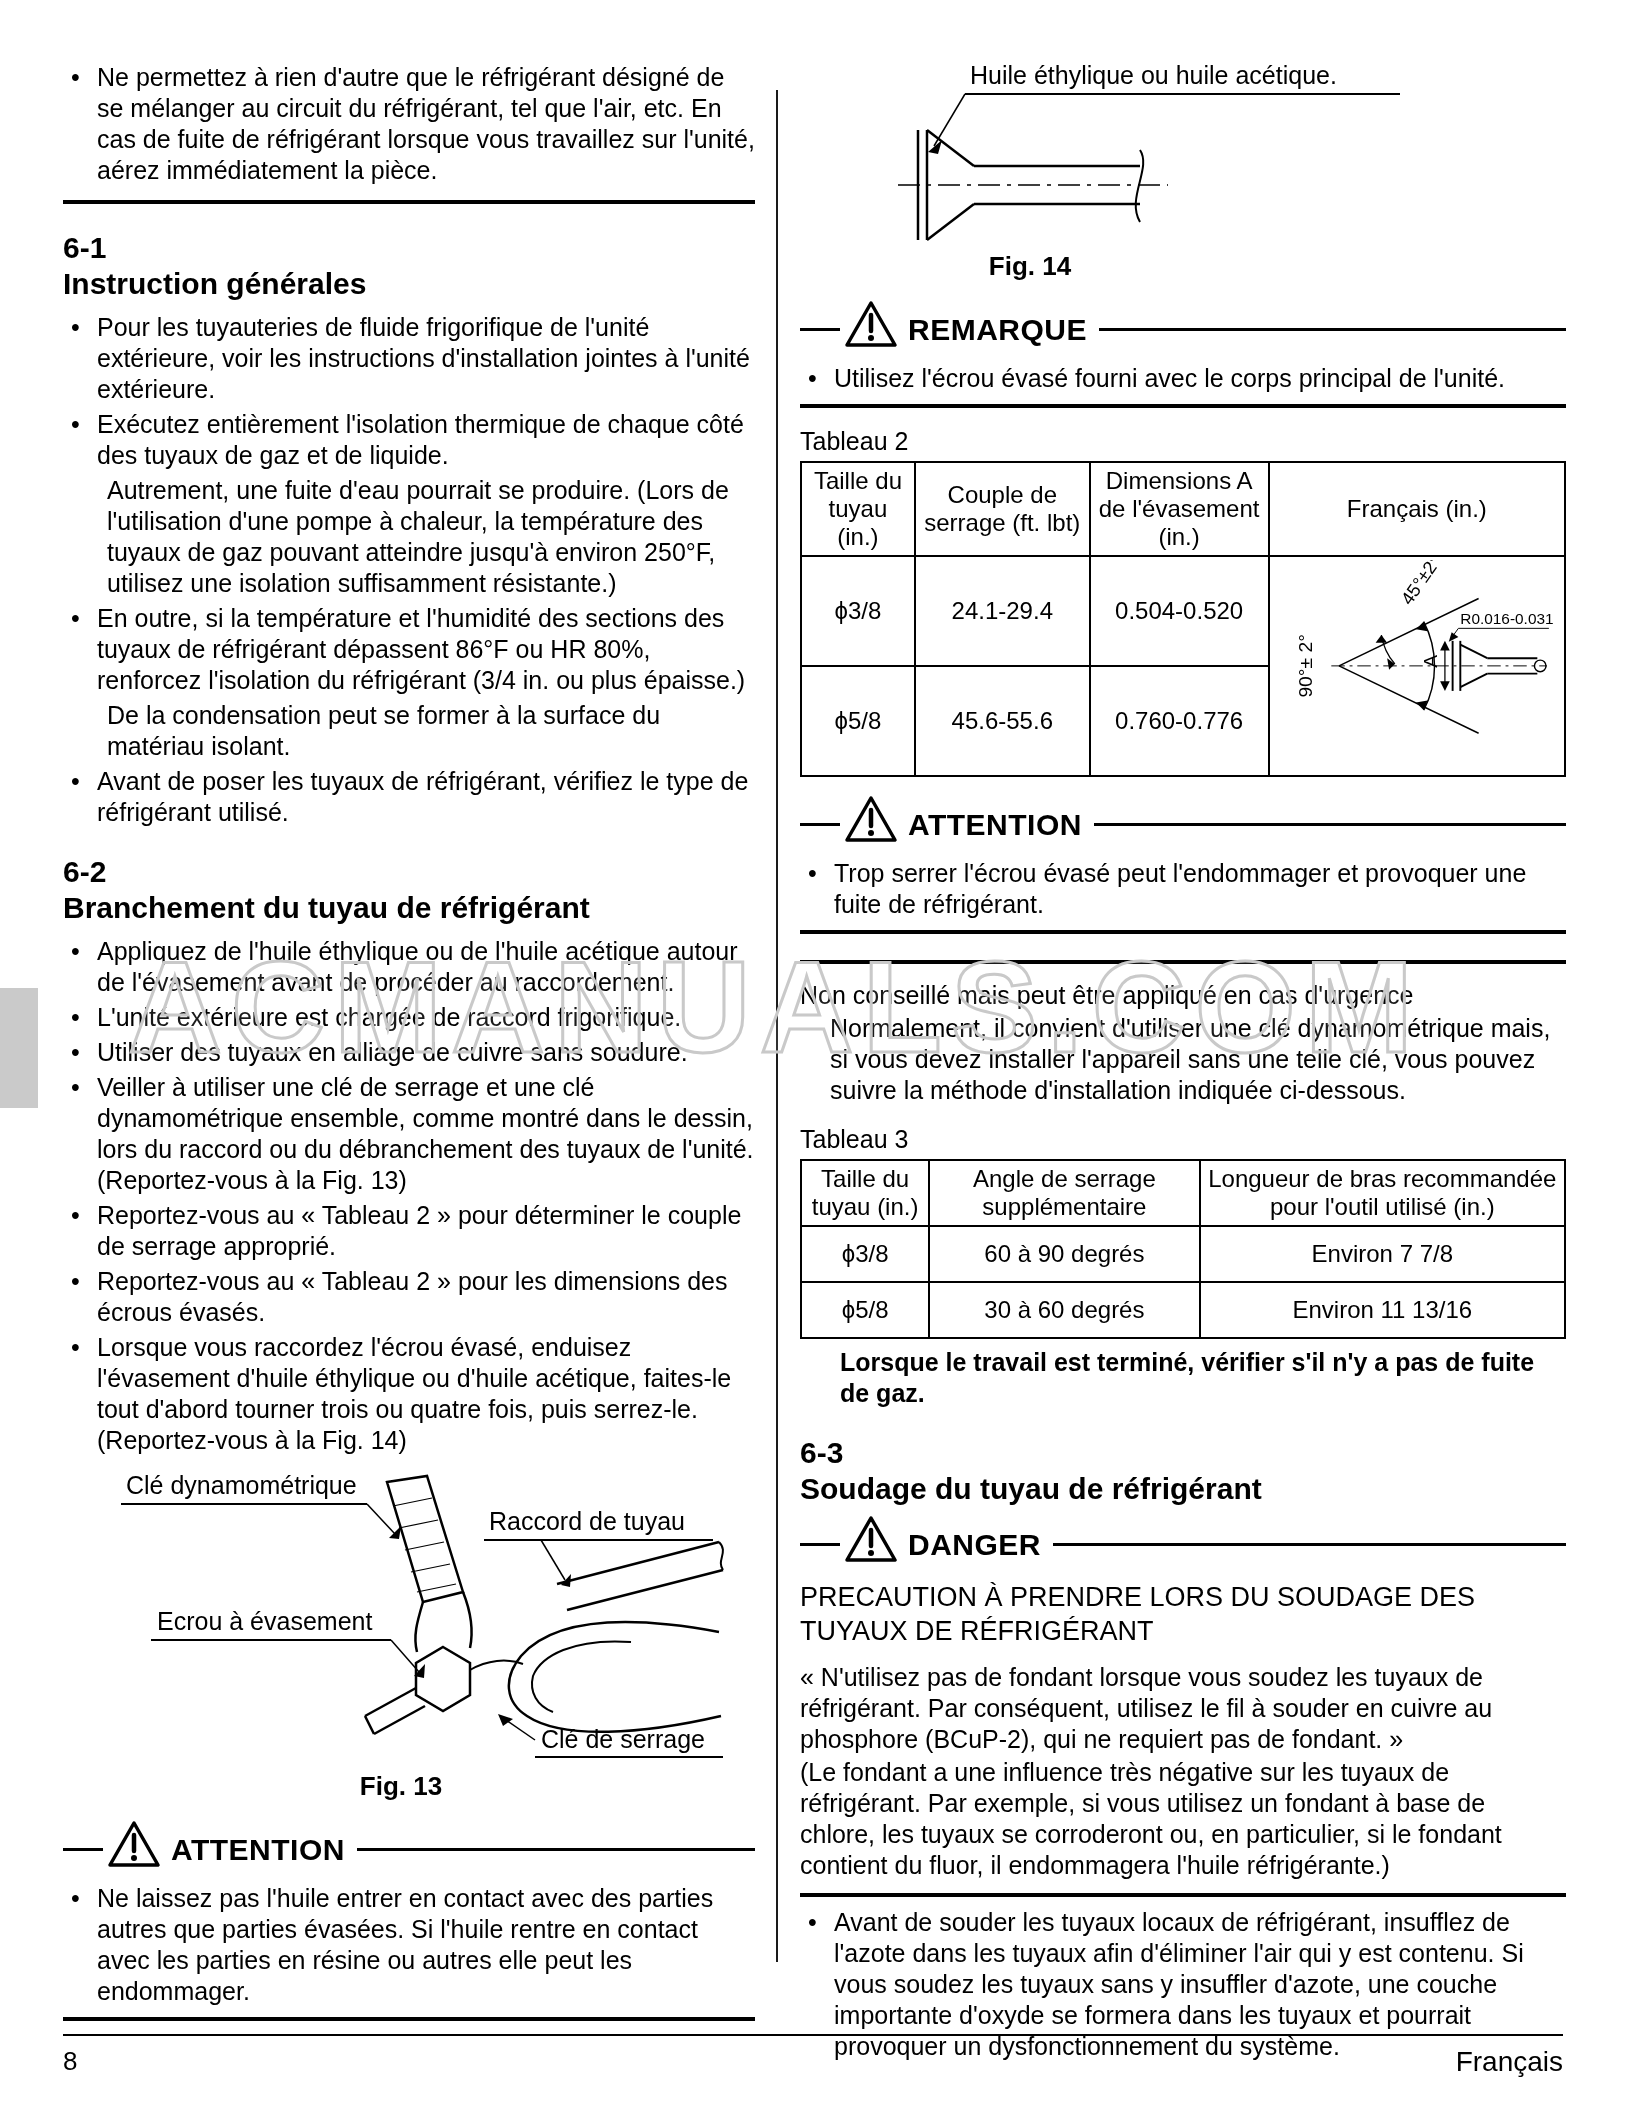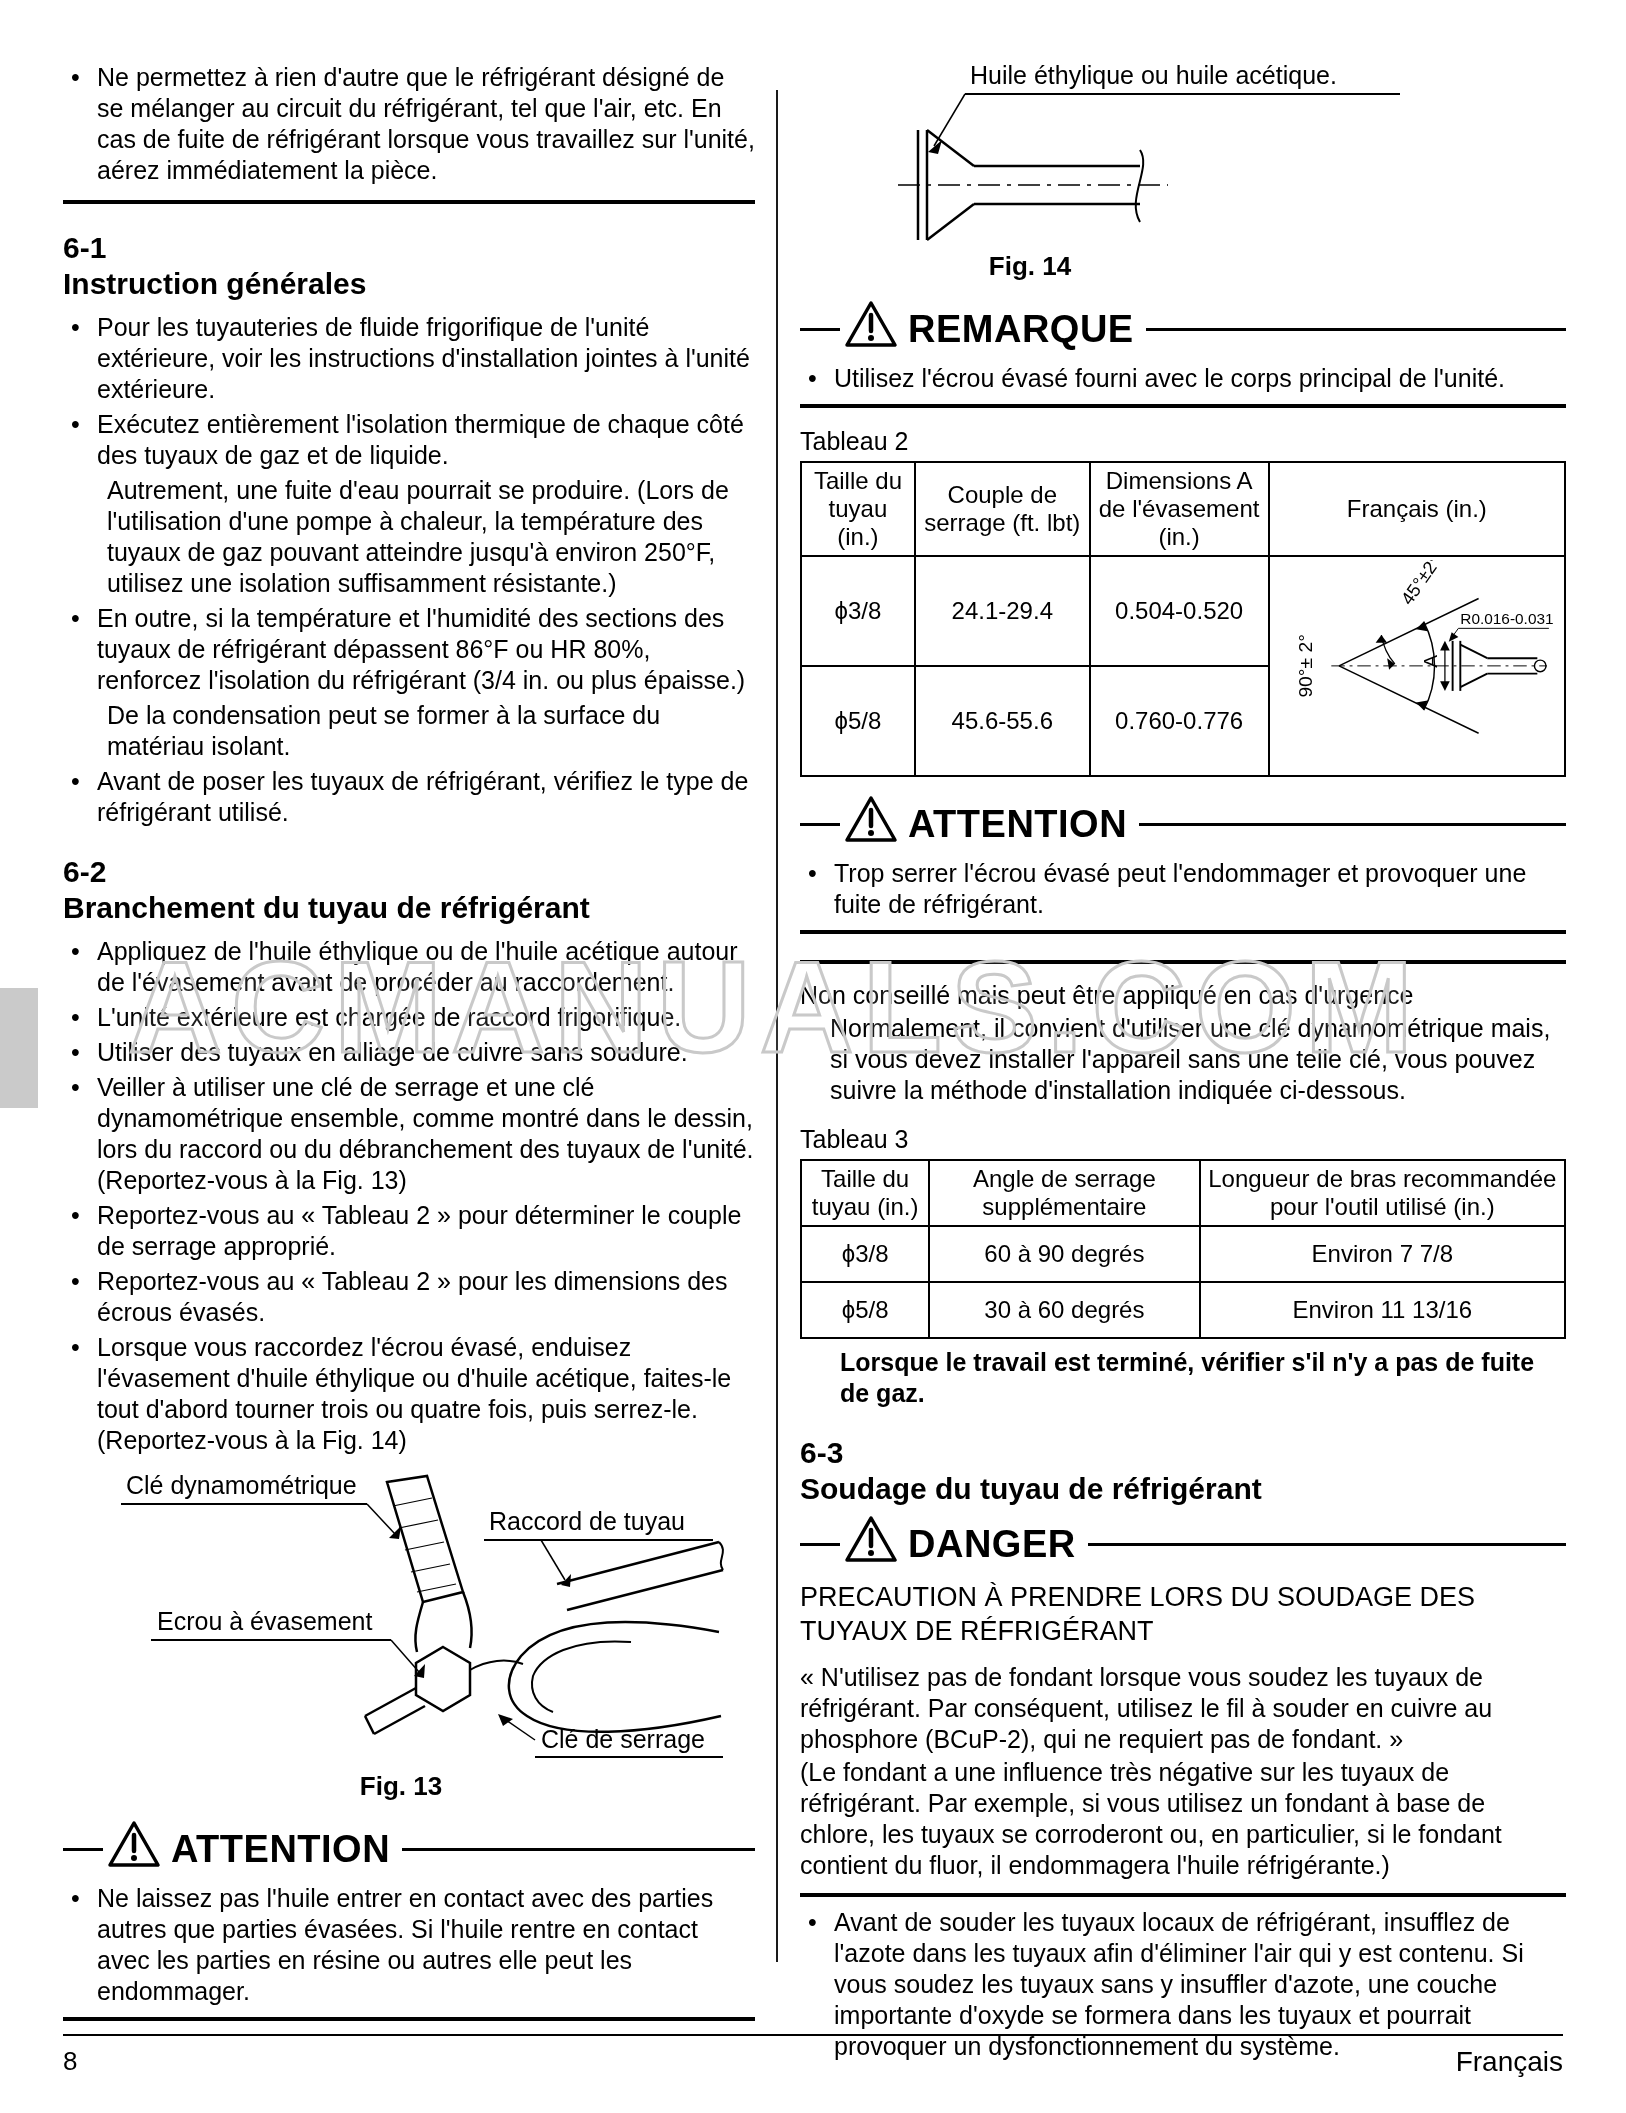--- a/index.html
+++ b/index.html
@@ -16,21 +16,21 @@
   .bold{font-weight:normal;}
   .bullet{position:relative;padding-left:34px;margin:4px 0;}
   .bullet::before{content:"\2022";position:absolute;left:8px;top:0;}
   .note{padding-left:44px;margin:4px 0;}
   .h2{font-size:30px;line-height:36px;font-weight:bold;margin:26px 0 10px;display:flex;flex-direction:column;}
   .h2 .num{width:80px;flex:none;}
   .thickrule{height:4px;background:#000;margin:14px 0 0;}
   .warnhead{display:flex;align-items:center;margin:20px 0 6px;}
   .warnhead .dash{width:40px;height:3px;background:#000;flex:none;}
   .warnhead .tri{flex:none;margin:0 10px 0 4px;position:relative;top:-2px;}
-  .warnhead .wtitle{font-weight:bold;font-size:38px;letter-spacing:0.5px;padding-right:12px;flex:none;}
+  .warnhead .wtitle{font-weight:bold;font-size:30px;letter-spacing:0.5px;padding-right:12px;flex:none;}
   .warnhead .tail{flex:1;height:3px;background:#000;}
   .warnbody{margin:2px 0 6px;}
   .warnclose{height:4px;background:#000;margin:10px 0 0;}
   .sep4{height:4px;background:#000;margin:26px 0 16px;}
   .midrule{height:4px;background:#000;margin:12px 0 10px;}
   .tlabel{margin:18px 0 4px;}
   table{border-collapse:collapse;margin:2px 0 0;table-layout:fixed;}
   th,td{border:2px solid #000;text-align:center;vertical-align:middle;
         font-weight:normal;font-size:24px;line-height:28px;padding:4px 6px;}
   .t2 .c1{width:112px;} .t2 .c2{width:184px;} .t2 .c3{width:176px;} .t2 .c4{width:286px;}

